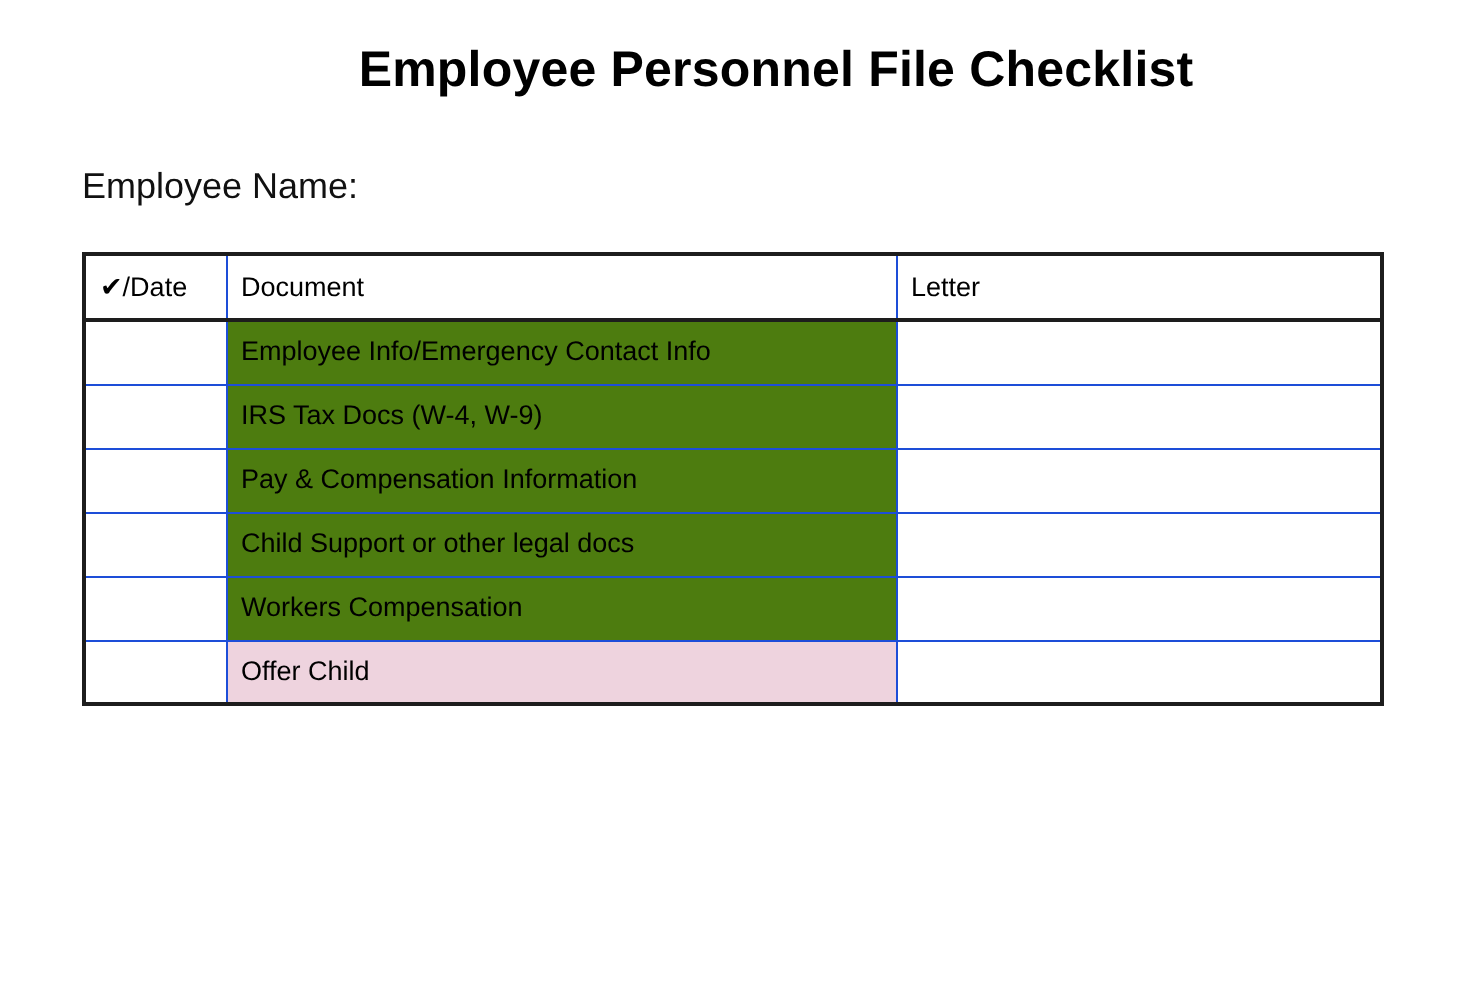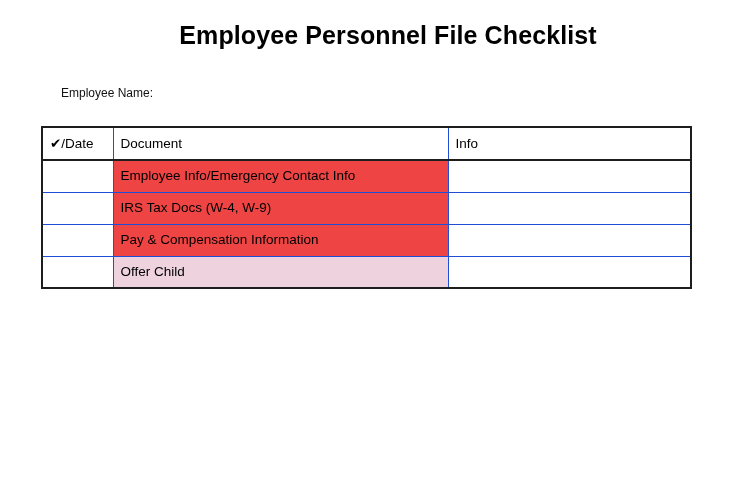--- a/index.html
+++ b/index.html
@@ -38,25 +38,24 @@
     line-height: 30px;
     color: #000000;
     padding-left: 23px;
   }
 
   
   .employee-name-line {
     position: absolute;
     left: 41px;
     top: 84px;
-    font-size: 12px;
+    font-size: 18px;
     line-height: 18px;
     color: #111111;
     white-space: nowrap;
-    margin-left: 20px;
   }
 
   
   .checklist-table-wrap {
     position: absolute;
     left: 41px;
     top: 126px;
     width: 649px;
   }
 
@@ -109,21 +108,21 @@
     background: #ffffff;
   }
 
   td.doc-cell {
     white-space: nowrap;
     overflow: hidden;
     text-overflow: clip;
   }
 
   
-  tr.tint-blue td.doc-cell { background: #ef4444; }
+  tr.tint-blue td.doc-cell { background: #4d7c0f; }
   tr.tint-pink td.doc-cell { background: #eed3de; }
 </style>
 </head>
 <body>
 
 <div class="page">
 
   <div class="doc-title">Employee Personnel File Checklist</div>
 
   <div class="employee-name-line">
@@ -135,39 +134,49 @@
     <table class="checklist">
       <colgroup>
         <col class="c-check">
         <col class="c-doc">
         <col class="c-notes">
       </colgroup>
       <thead>
         <tr>
           <th class="check-col-head">✔/Date</th>
           <th>Document</th>
-          <th>Info</th>
+          <th>Letter</th>
         </tr>
       </thead>
       <tbody id="checklist-body">
           <tr class="tint-blue">
             <td class="check-cell"></td>
             <td class="doc-cell">Employee Info/Emergency Contact Info</td>
             <td class="notes-cell"></td>
           </tr>
           <tr class="tint-blue">
             <td class="check-cell"></td>
             <td class="doc-cell">IRS Tax Docs (W-4, W-9)</td>
             <td class="notes-cell"></td>
           </tr>
           <tr class="tint-blue">
             <td class="check-cell"></td>
             <td class="doc-cell">Pay &amp; Compensation Information</td>
             <td class="notes-cell"></td>
           </tr>
+          <tr class="tint-blue">
+            <td class="check-cell"></td>
+            <td class="doc-cell">Child Support or other legal docs</td>
+            <td class="notes-cell"></td>
+          </tr>
+          <tr class="tint-blue">
+            <td class="check-cell"></td>
+            <td class="doc-cell">Workers Compensation</td>
+            <td class="notes-cell"></td>
+          </tr>
           <tr class="tint-pink">
             <td class="check-cell"></td>
             <td class="doc-cell">Offer Child</td>
             <td class="notes-cell"></td>
           </tr>
         </tbody>
     </table>
   </div>
 
 </div>

